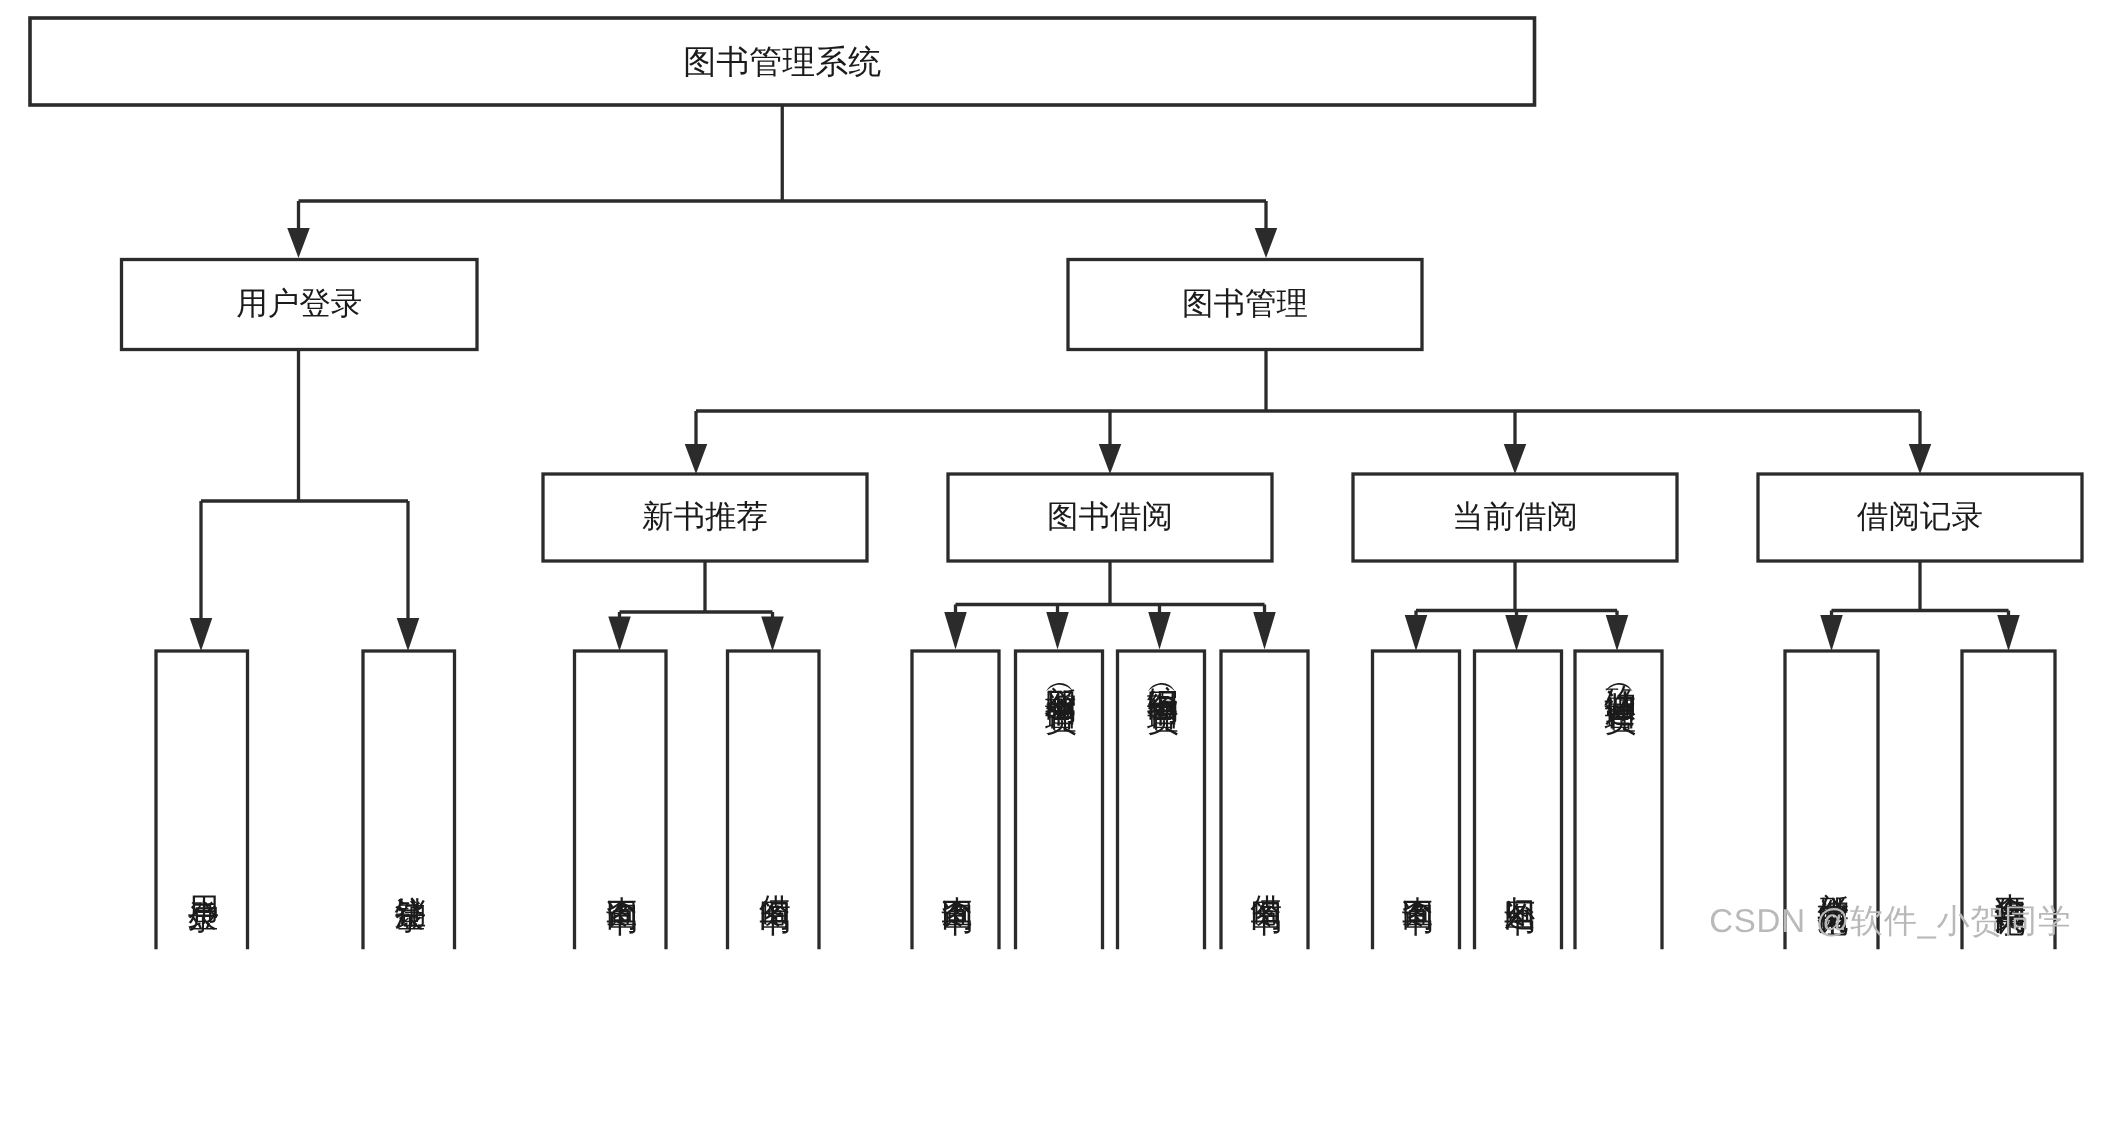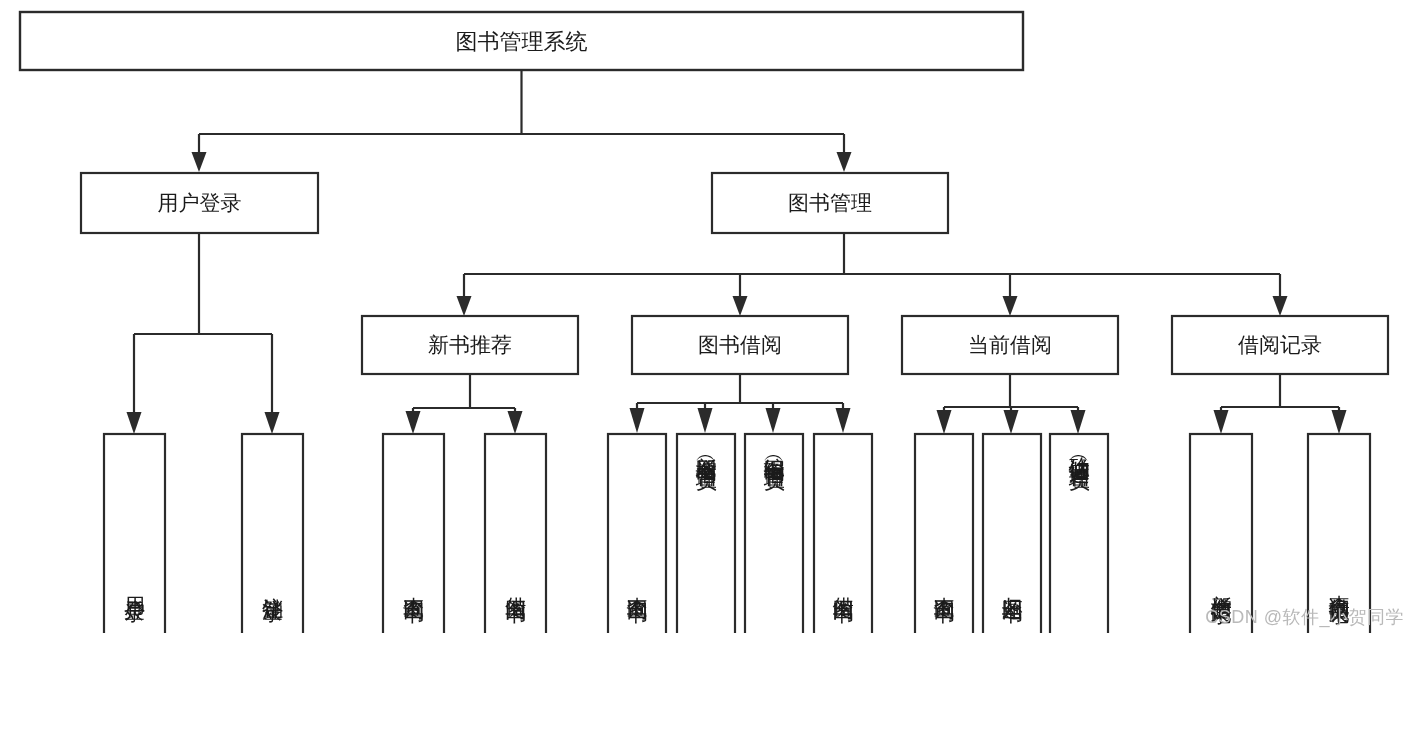--- a/index.html
+++ b/index.html
@@ -65,24 +65,24 @@
     text-orientation: upright;
     font-family: "Liberation Sans", "DejaVu Sans", sans-serif;
     font-size: 21px;
     line-height: 1.16;
     letter-spacing: 2px;
     color: #1b1b1b;
     white-space: nowrap;
   }
   #watermark {
     position: absolute;
-    right: 1px;
+    right: 24px;
     bottom: 4px;
     font-family: "Liberation Sans", "DejaVu Sans", sans-serif;
-    font-size: 18px;
+    font-size: 22px;
     color: #b9b9b9;
     letter-spacing: 0.5px;
     user-select: none;
   }
 </style>
 </head>
 <body>
 
 <div id="diagram-root">
 

